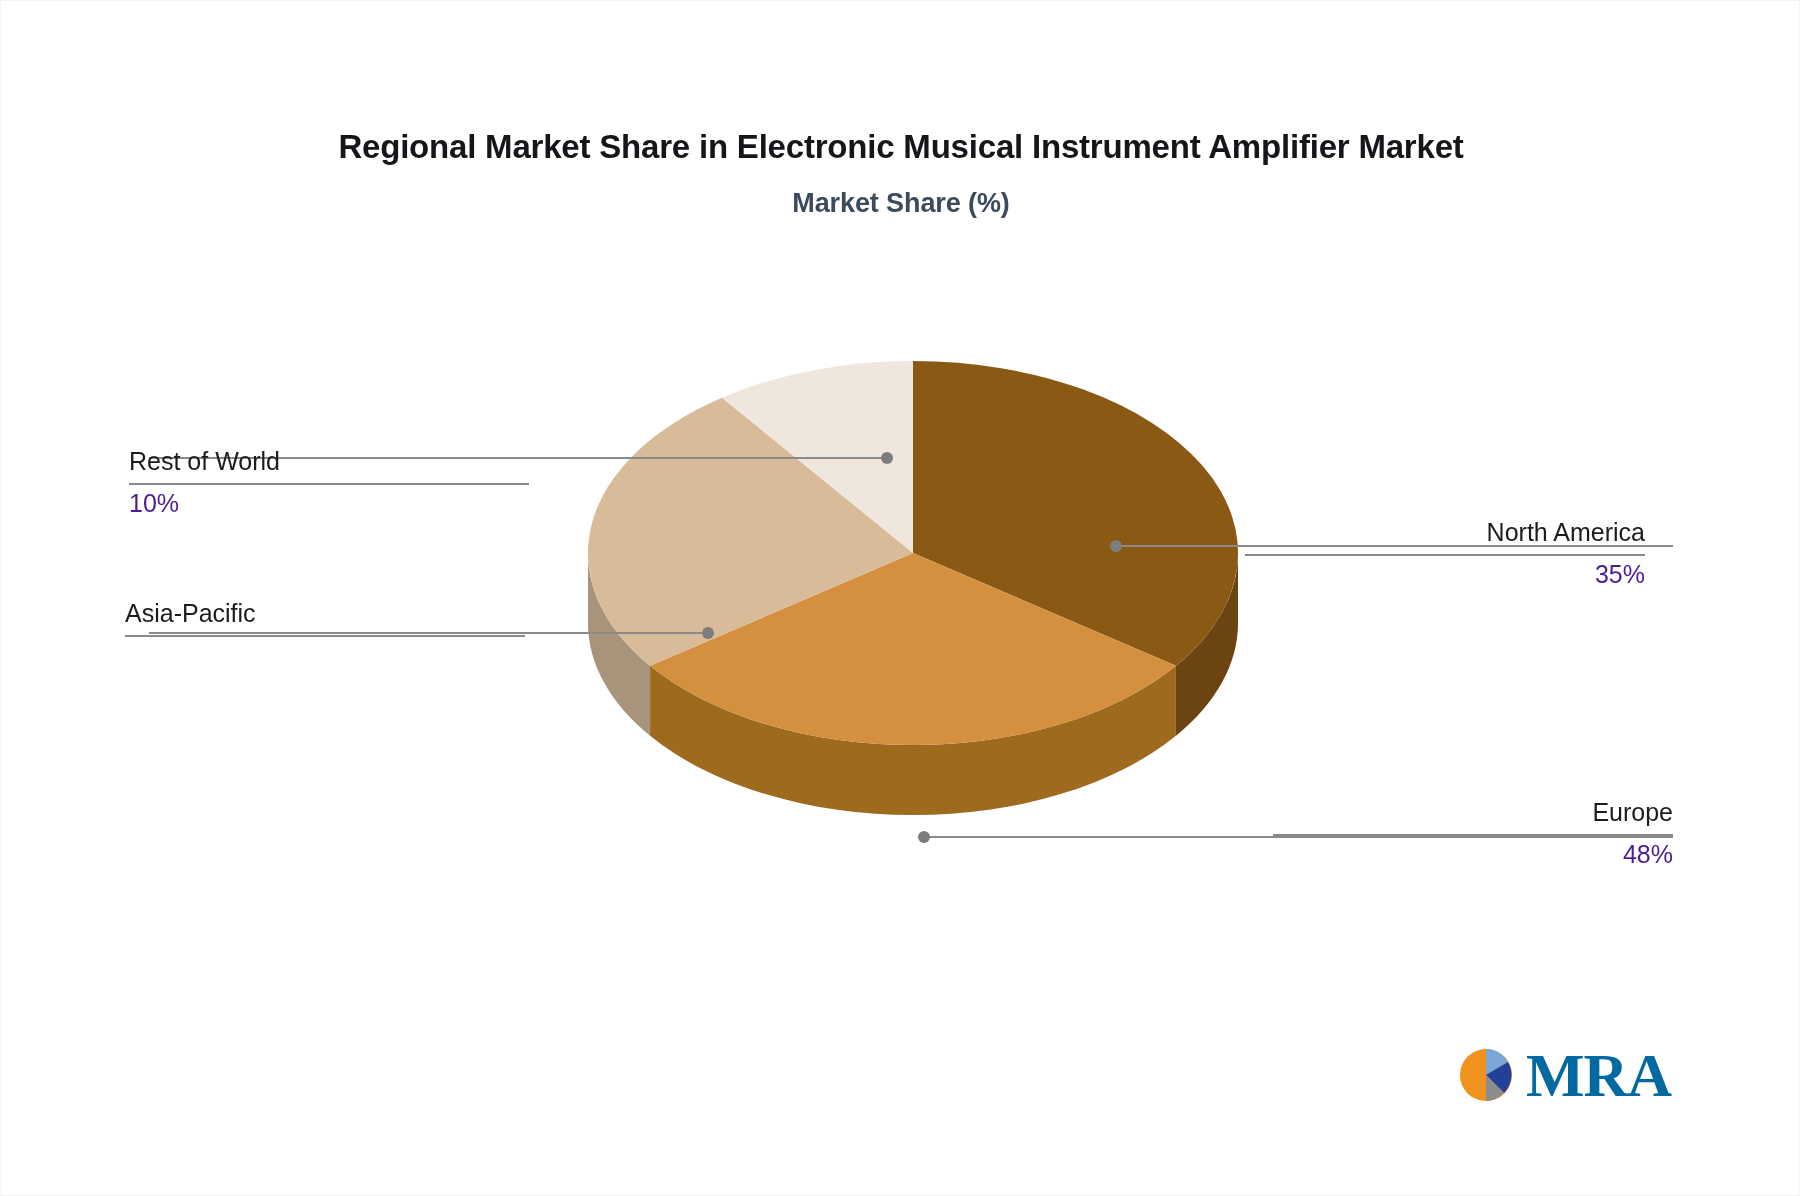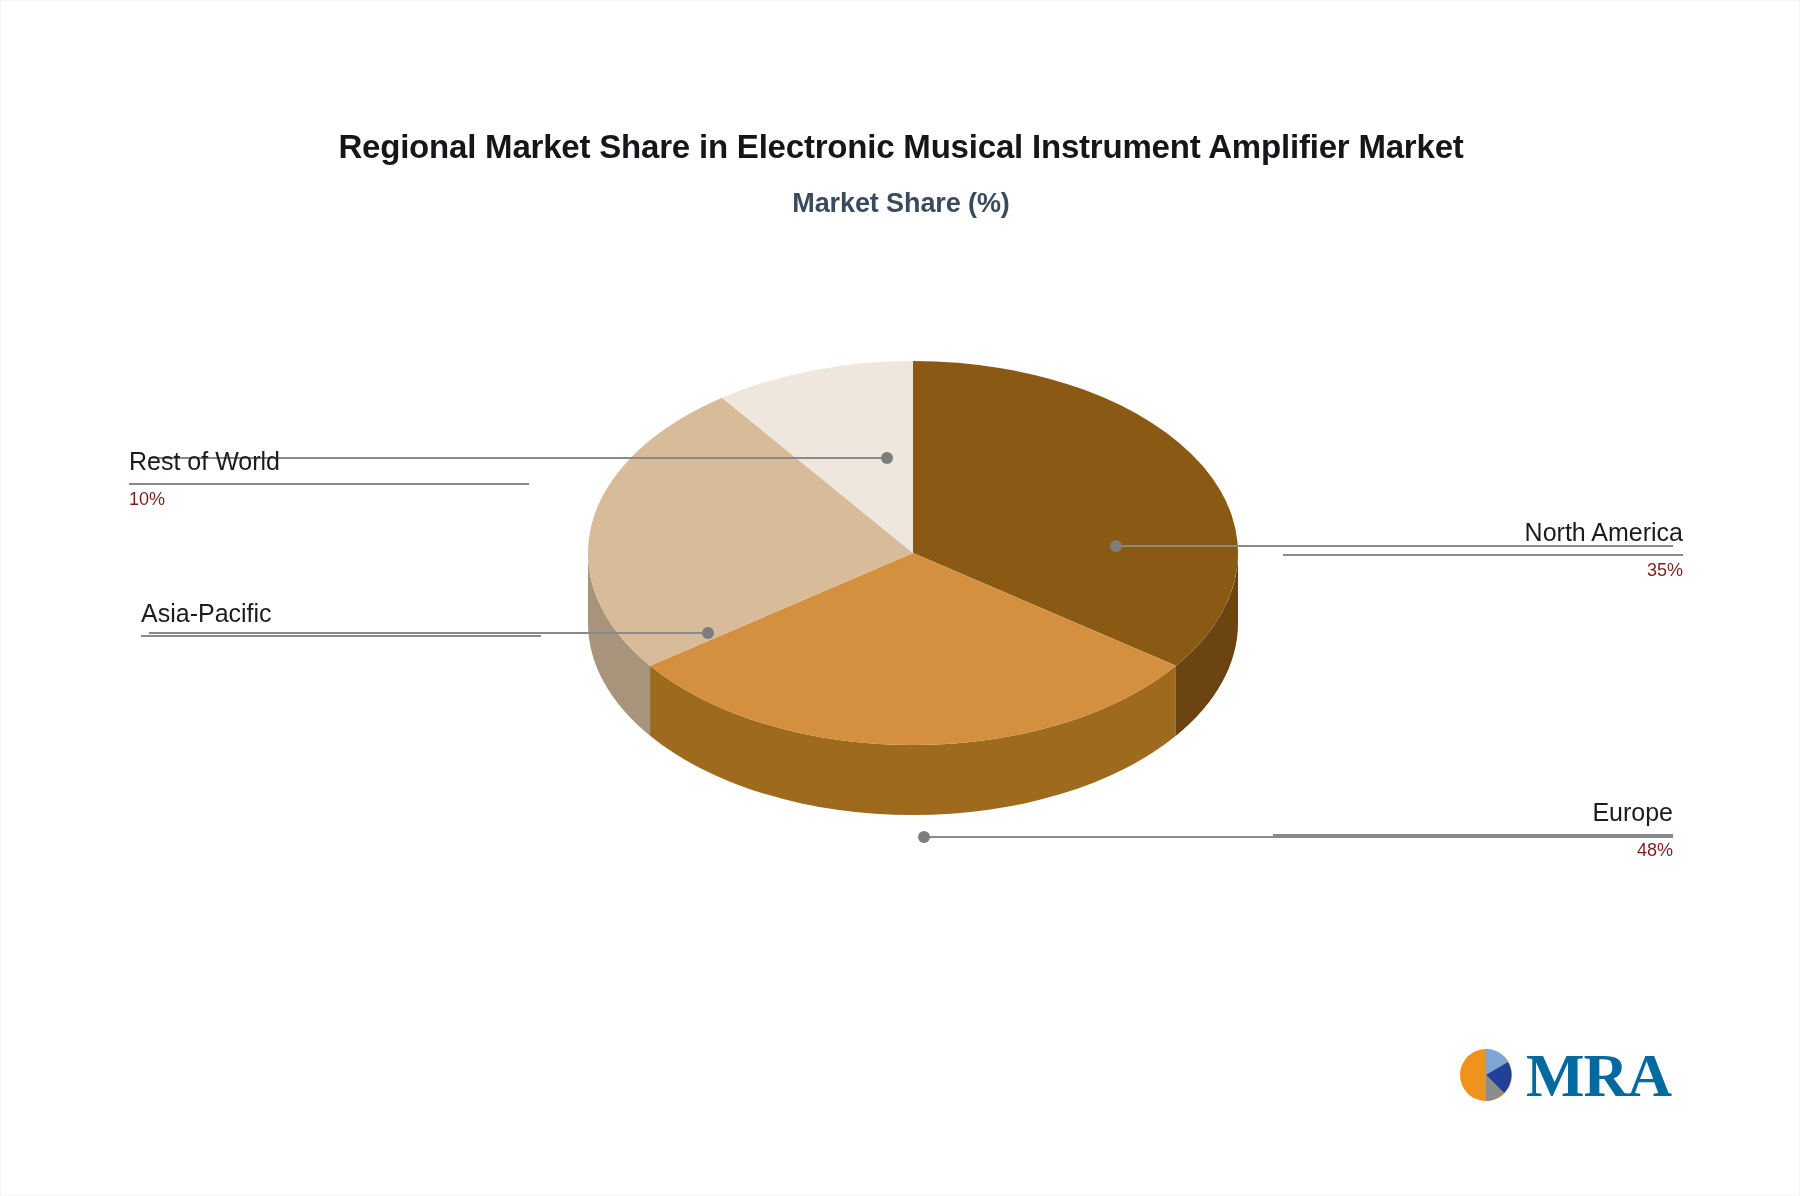--- a/index.html
+++ b/index.html
@@ -64,30 +64,30 @@
     color: #1b1c20;
     line-height: 1.15;
     white-space: nowrap;
   }
   .callout .cl-rule {
     height: 2px;
     background: #8a8a8a;
     margin: 7px 0 4px 0;
   }
   .callout .cl-value {
-    font-size: 18px;
-    color: #7f1d1d;
+    font-size: 25px;
+    color: #4c1d95;
     line-height: 1.15;
   }
   .callout.left { text-align: left; margin-top: 28px; }
   .callout.right { text-align: right; }
 
   #callout-row { left: 128px; top: 418px; }
-  #callout-ap  { left: 140px; top: 570px; }
-  #callout-na  { left: 1282px; top: 517px; }
+  #callout-ap  { left: 124px; top: 570px; }
+  #callout-na  { left: 1244px; top: 517px; }
   #callout-eu  { left: 1272px; top: 797px; }
 
   
   #leaders {
     position: absolute;
     left: 0; top: 0;
     width: 1800px; height: 1196px;
     pointer-events: none;
   }
 

